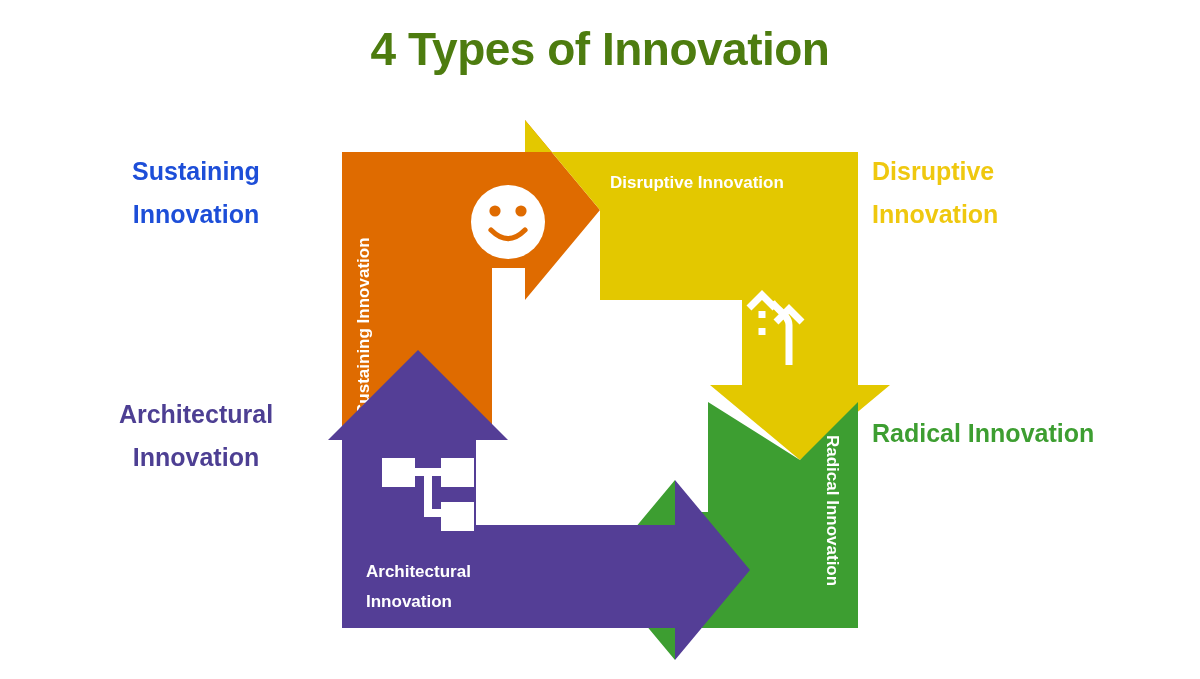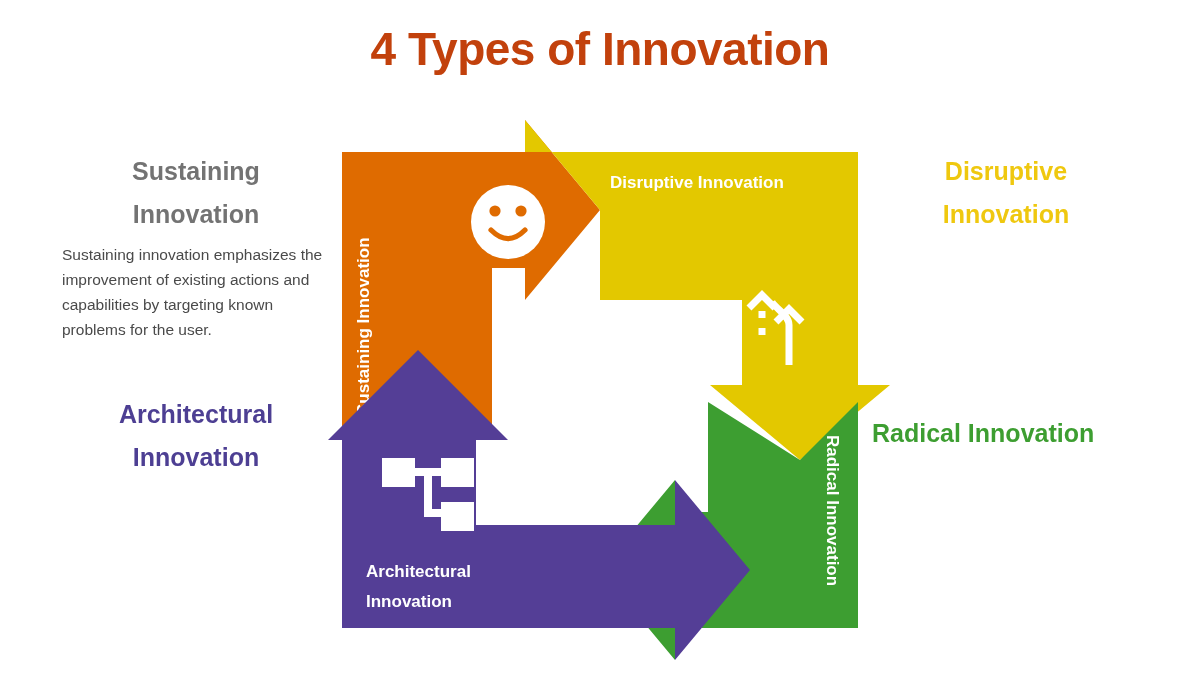--- a/index.html
+++ b/index.html
@@ -17,21 +17,21 @@
   }
 
   #page-title {
     position: absolute;
     top: 22px;
     left: 0;
     width: 1200px;
     text-align: center;
     font-size: 46px;
     font-weight: bold;
-    color: #c2410c;
+    color: #4d7c0f;
     letter-spacing: -0.5px;
   }
 
   .side-block {
     position: absolute;
     width: 268px;
   }
 
   .block-heading {
     font-size: 25px;
@@ -46,33 +46,33 @@
     line-height: 1.62;
     color: #4a4a4a;
     margin: 0;
   }
 
   
   #block-sustaining {
     left: 62px;
     top: 150px;
   }
-  #block-sustaining .block-heading { color: #737373; text-align: center; }
+  #block-sustaining .block-heading { color: #1d4ed8; text-align: center; }
 
   #block-architectural {
     left: 62px;
     top: 393px;
   }
   #block-architectural .block-heading { color: #4d3f93; text-align: center; }
 
   #block-disruptive {
     left: 872px;
     top: 150px;
   }
-  #block-disruptive .block-heading { color: #efc80f; text-align: center; }
+  #block-disruptive .block-heading { color: #efc80f; }
 
   #block-radical {
     left: 872px;
     top: 412px;
   }
   #block-radical .block-heading { color: #3d9e31; text-align: left; margin-bottom: 22px; }
 
   
   #cycle-diagram {
     position: absolute;
@@ -93,21 +93,20 @@
 </head>
 <body>
 
 <div id="page-title">4 Types of Innovation</div>
 
 <div class="side-block" id="block-sustaining">
   <div class="block-heading">
     <span class="hl1">Sustaining</span>
     <span class="hl2">Innovation</span>
   </div>
-  <p class="block-body">Sustaining innovation emphasizes the improvement of existing actions and capabilities by targeting known problems for the user.</p>
 </div>
 
 <div class="side-block" id="block-architectural">
   <div class="block-heading">
     <span class="hl1">Architectural</span>
     <span class="hl2">Innovation</span>
   </div>
 </div>
 
 <div class="side-block" id="block-disruptive">

